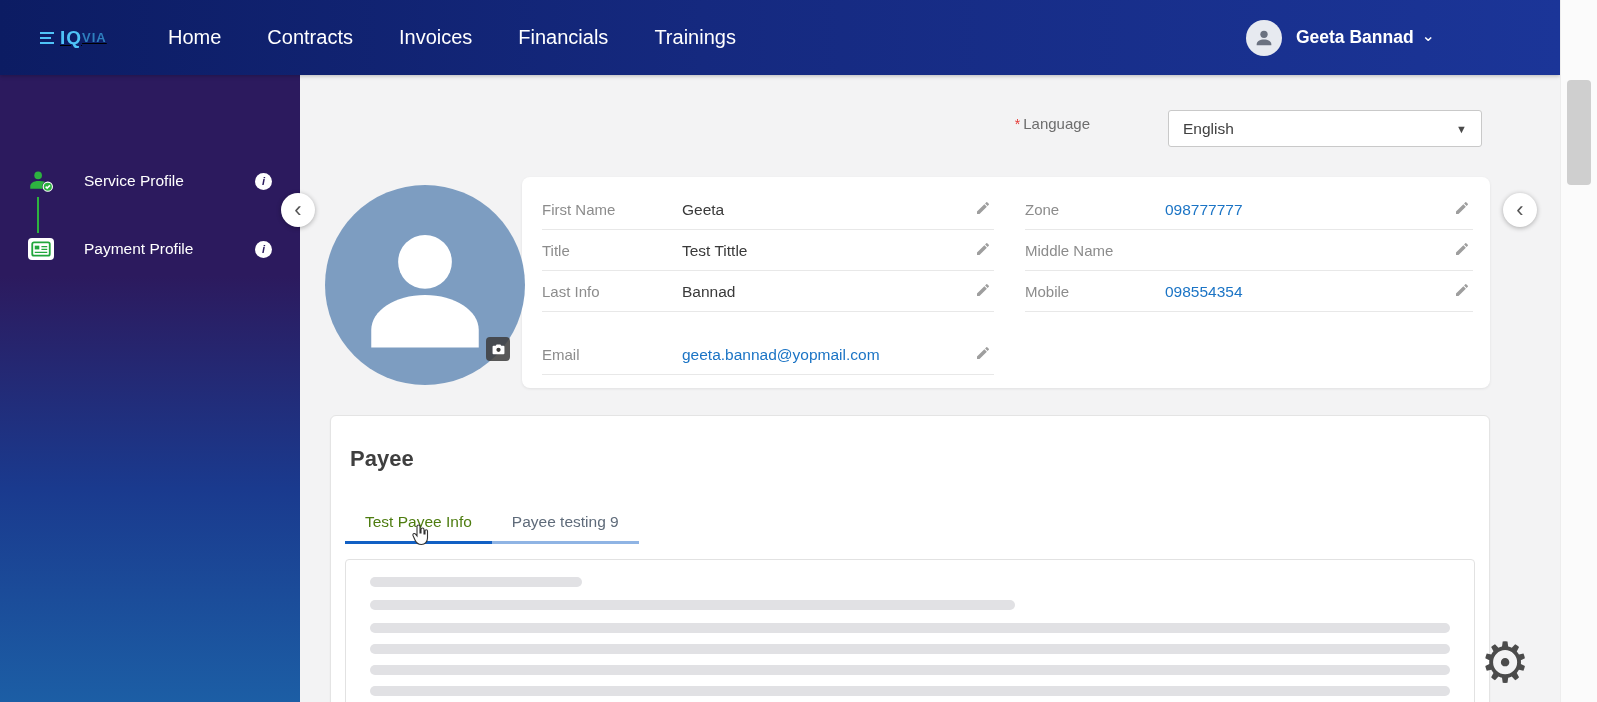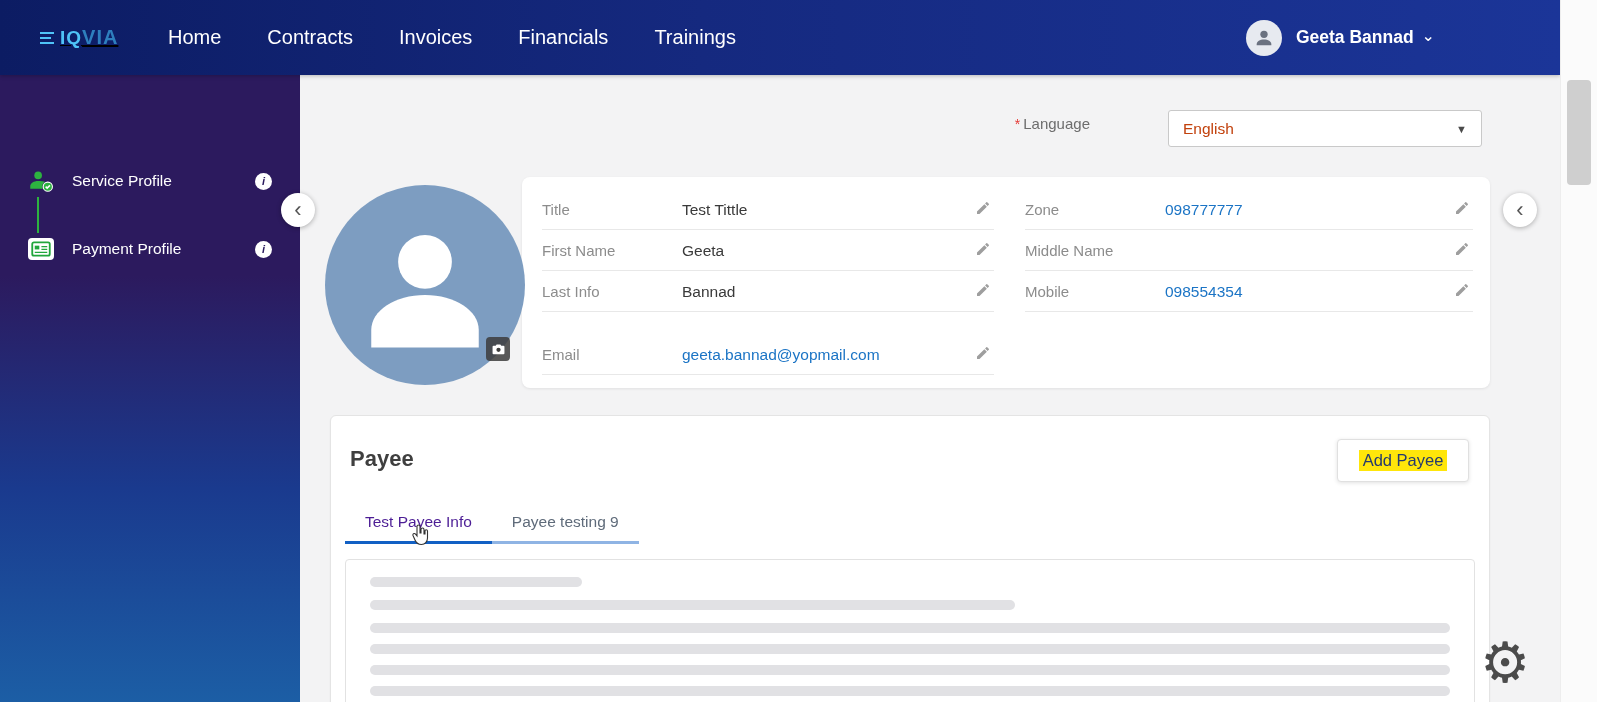--- a/index.html
+++ b/index.html
@@ -12,35 +12,35 @@
     background:linear-gradient(90deg,#0c1c63 0%, #15297f 45%, #1b3598 100%);
     display:flex; align-items:center; z-index:20;
     box-shadow:0 1px 4px rgba(0,0,0,.25);
   }
   .brand { display:flex; align-items:center; margin-left:40px; width:110px;text-decoration:underline; }
   .brand-bars { display:inline-flex; flex-direction:column; gap:3px; margin-right:6px; }
   .brand-bars i { display:block; width:14px; height:2px; background:#4fc3f7; }
   .brand-bars i:nth-child(2){ width:11px; }
   .brand-bars i:nth-child(3){ width:14px; }
   .brand-txt-a { color:#4fc3f7; font-weight:bold; font-size:19px; letter-spacing:1px; }
-  .brand-txt-b { color:#2e7fbe; font-weight:bold; font-size:20px; letter-spacing:1px; }
+  .brand-txt-b { color:#2e7fbe; font-weight:bold; font-size:13px; letter-spacing:1px; }
   .nav-items { display:flex; gap:42px; margin-left:16px; }
   .nav-item { color:#ffffff; font-size:20px; cursor:pointer; padding:6px 2px; }
   .nav-user { margin-left:auto; margin-right:125px; display:flex; align-items:center; gap:14px; cursor:pointer; }
   .nav-avatar { width:36px; height:36px; border-radius:50%; background:#e7eaf0; display:flex; align-items:center; justify-content:center; }
   .nav-user-name { color:#fff; font-size:17.5px; font-weight:bold; }
   .nav-caret { color:#fff; font-size:16px; margin-left:-6px; position:relative; top:-2px; }
 
   
   .sidebar {
     position:absolute; left:0; top:75px; width:300px; height:627px;
     background:linear-gradient(180deg,#2c1a5e 0%, #2c1a5e 32%, #1a3a8e 66%, #1c5ea5 100%);
     z-index:10;
   }
-  .side-item { position:absolute; left:0; width:300px; height:44px; display:flex; align-items:center; padding:0 28px 0 26px; cursor:pointer; }
+  .side-item { position:absolute; left:0; width:300px; height:44px; display:flex; align-items:center; padding:0 28px 0 26px; cursor:pointer;gap:12px; }
   .side-item-1 { top:84px; }
   .side-item-2 { top:152px; }
   .side-icon { width:30px; display:flex; justify-content:center; }
   .side-label { color:#ffffff; font-size:15.5px; margin-left:16px; }
   .side-info { margin-left:auto; width:17px; height:17px; border-radius:50%; background:#ffffff; color:#2a1a5e;
     font-size:11px; font-weight:bold; font-style:italic; display:flex; align-items:center; justify-content:center; cursor:pointer; }
   .connector { position:absolute; left:37px; top:122px; width:2px; height:36px; background:#2db240; }
   .pay-badge { background:#ffffff; border-radius:4px; padding:2px 3px; display:inline-flex; }
 
   
@@ -54,21 +54,21 @@
 
   
   .content { position:absolute; left:300px; top:75px; width:1260px; height:627px; background:#f3f3f4; overflow:hidden; }
 
   .lang-label { position:absolute; left:640px; top:40px; width:150px; text-align:right; font-size:15px; color:#6d6d6d; }
   .req { color:#e53935; margin-right:3px; font-size:14px; }
   .lang-select {
     position:absolute; left:868px; top:35px; width:314px; height:37px; background:#fff;
     border:1px solid #c9c9c9; border-radius:3px; display:flex; align-items:center; padding:0 14px; cursor:pointer;
   }
-  .lang-value { font-size:15.5px; color:#c2410c; }
+  .lang-value { font-size:15.5px; color:#404040; }
   .lang-arrow { margin-left:auto; font-size:11px; color:#4a4a4a; }
 
   
   .profile-card {
     position:absolute; left:222px; top:102px; width:968px; height:211px; background:#ffffff;
     border-radius:8px; box-shadow:0 1px 3px rgba(0,0,0,.08);
   }
   .avatar-big {
     position:absolute; left:25px; top:110px; width:200px; height:200px; border-radius:50%;
     background:#7d9dc1; display:flex; align-items:center; justify-content:center; overflow:hidden; z-index:5;
@@ -97,21 +97,21 @@
   }
   .payee-title { position:absolute; left:19px; top:30px; font-size:22px; font-weight:bold; color:#3f3f3f; }
   .add-payee-btn {
     position:absolute; left:1006px; top:23px; width:132px; height:43px; background:#ffffff;
     border:1px solid #e0e0e0; border-radius:4px; box-shadow:0 1px 4px rgba(0,0,0,.12);
     display:flex; align-items:center; justify-content:center; cursor:pointer;
   }
   .add-payee-txt { background:#ffe60a; color:#253a6e; font-size:16.5px; padding:1px 4px; }
   .tabs { position:absolute; left:14px; top:88px; display:flex; }
   .tab { padding:9px 20px 10px 20px; font-size:15.5px; cursor:pointer; position:relative; }
-  .tab-active { color:#4c1d95; }
+  .tab-active { color:#4d7c0f; }
   .tab-active::after { content:""; position:absolute; left:0; right:0; bottom:-3px; height:3px; background:#1260c4; }
   .tab-inactive { color:#5f6b7a; }
   .tab-inactive::after { content:""; position:absolute; left:0; right:0; bottom:-3px; height:3px; background:#8fb4e4; }
 
   .skeleton-card {
     position:absolute; left:14px; top:143px; width:1130px; height:180px; background:#ffffff;
     border:1px solid #e2e2e2; border-radius:4px; overflow:hidden;
   }
   .sk { position:absolute; left:24px; height:10px; border-radius:5px; background:#e1e1e4; }
   .sk1 { top:17px; width:212px; }
@@ -197,31 +197,31 @@
     <span class="req">*</span><span>Language</span>
   </div>
   <div class="lang-select">
     <span class="lang-value">English</span>
     <span class="lang-arrow">▼</span>
   </div>
 
   <section class="profile-card">
     <div class="fcol fcol-left">
       <div class="frow">
+        <span class="flabel">First Name</span>
+        <span class="fvalue">Geeta</span>
+        <button class="edit-btn">
+          <svg width="16" height="16" viewBox="0 0 24 24" fill="#9e9e9e">
+              <path d="M3 17.25V21h3.75L17.8 9.94l-3.75-3.75L3 17.25zM20.7 7.04a1 1 0 0 0 0-1.41l-2.34-2.34a1 1 0 0 0-1.41 0l-1.83 1.83 3.75 3.75 1.83-1.83z"></path>
+            </svg>
+        </button>
+      </div>
+      <div class="frow">
         <span class="flabel">Title</span>
         <span class="fvalue">Test Tittle</span>
-        <button class="edit-btn">
-          <svg width="16" height="16" viewBox="0 0 24 24" fill="#9e9e9e">
-              <path d="M3 17.25V21h3.75L17.8 9.94l-3.75-3.75L3 17.25zM20.7 7.04a1 1 0 0 0 0-1.41l-2.34-2.34a1 1 0 0 0-1.41 0l-1.83 1.83 3.75 3.75 1.83-1.83z"></path>
-            </svg>
-        </button>
-      </div>
-      <div class="frow">
-        <span class="flabel">First Name</span>
-        <span class="fvalue">Geeta</span>
         <button class="edit-btn">
           <svg width="16" height="16" viewBox="0 0 24 24" fill="#9e9e9e">
               <path d="M3 17.25V21h3.75L17.8 9.94l-3.75-3.75L3 17.25zM20.7 7.04a1 1 0 0 0 0-1.41l-2.34-2.34a1 1 0 0 0-1.41 0l-1.83 1.83 3.75 3.75 1.83-1.83z"></path>
             </svg>
         </button>
       </div>
       <div class="frow">
         <span class="flabel">Last Info</span>
         <span class="fvalue">Bannad</span>
         <button class="edit-btn">
@@ -280,23 +280,20 @@
   </div>
   <button class="camera-btn">
     <svg width="15" height="15" viewBox="0 0 24 24">
         <path d="M9 4 7.5 6H4A1.5 1.5 0 0 0 2.5 7.5V18A1.5 1.5 0 0 0 4 19.5h16A1.5 1.5 0 0 0 21.5 18V7.5A1.5 1.5 0 0 0 20 6h-3.5L15 4H9z" fill="#ffffff"></path>
         <circle cx="12" cy="12.5" r="3.4" fill="#3c3c3c"></circle>
       </svg>
   </button>
 
   <section class="payee-card">
     <h2 class="payee-title">Payee</h2>
-    <button class="add-payee-btn">
-      <span class="add-payee-txt">Add Payee</span>
-    </button>
     <div class="tabs">
       <span class="tab tab-active">Test Payee Info</span>
       <span class="tab tab-inactive">Payee testing 9</span>
     </div>
     <div class="skeleton-card">
       <div class="sk sk1"></div>
       <div class="sk sk2"></div>
       <div class="sk sk3"></div>
       <div class="sk sk4"></div>
       <div class="sk sk5"></div>

